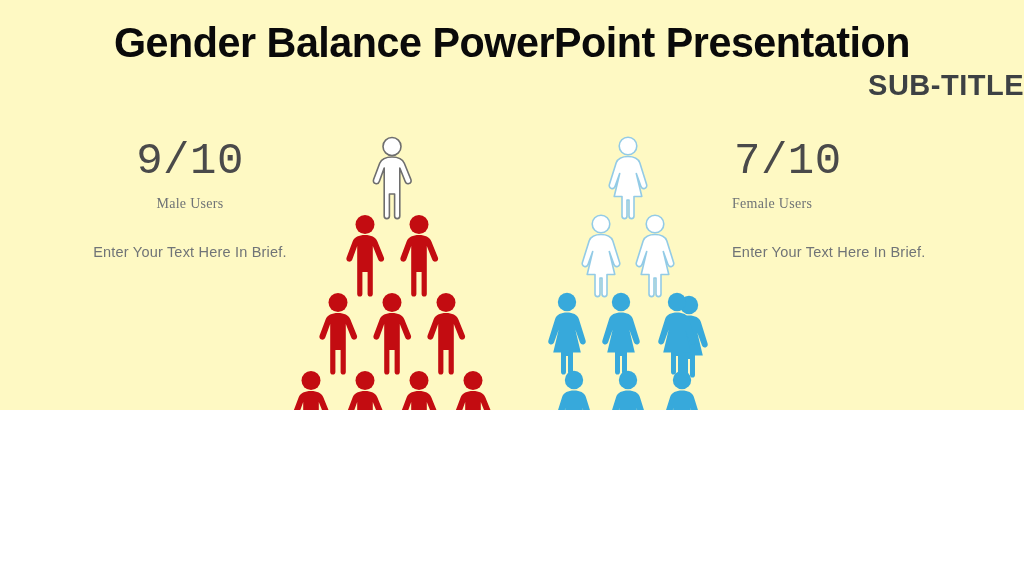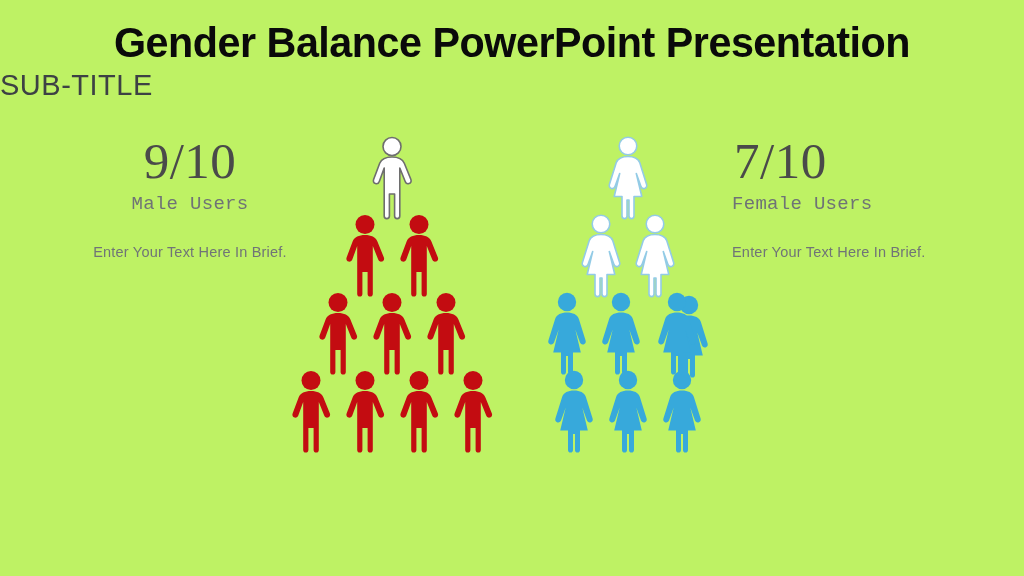--- a/index.html
+++ b/index.html
@@ -8,22 +8,22 @@
     padding: 0;
     background: #ffffff;
   }
   body {
     font-family: "Liberation Sans", sans-serif;
     -webkit-font-smoothing: antialiased;
   }
   #slide {
     position: relative;
     width: 1024px;
-    height: 576px;
-    background: #bef264;
+    height: 410px;
+    background: #fef9c3;
     overflow: hidden;
   }
 
   
   .title {
     position: absolute;
     top: 18px;
     left: 0;
     width: 1024px;
     text-align: center;
@@ -35,54 +35,54 @@
     color: #0a0a0a;
     transform: scaleX(0.96);
     transform-origin: center top;
     white-space: nowrap;
   }
   .subtitle {
     position: absolute;
     top: 68px;
     left: 0;
     width: 1024px;
-    text-align: left;
+    text-align: right;
     font-family: "Liberation Sans", sans-serif;
-    font-weight: 400;
+    font-weight: 700;
     font-size: 29px;
     line-height: 34px;
     letter-spacing: 0.5px;
     color: #3d4144;
     white-space: nowrap;
   }
 
   
   .side {
     position: absolute;
     width: 300px;
   }
   .side.left  { left: 40px;  top: 136px; text-align: center; }
   .side.right { left: 732px; top: 136px; text-align: left;   }
 
   .side .ratio {
-    font-family: Liberation Serif, serif;
+    font-family: Liberation Mono, monospace;
     font-weight: 300;
-    font-size: 51px;
+    font-size: 44px;
     line-height: 50px;
     color: #4a4a4a;
     letter-spacing: 0.5px;
   }
   .side.left .ratio  { padding-left: 0px; }
   .side.right .ratio { padding-left: 2px; }
 
   .side .label {
     margin-top: 6px;
-    font-family: Liberation Mono, monospace;
+    font-family: Liberation Serif, serif;
     font-weight: 300;
-    font-size: 19px;
+    font-size: 14px;
     line-height: 24px;
     color: #6f7376;
     letter-spacing: 0.3px;
   }
   .side .brief {
     margin-top: 26px;
     font-family: "Liberation Sans", sans-serif;
     font-weight: 300;
     font-size: 14.5px;
     line-height: 20px;

